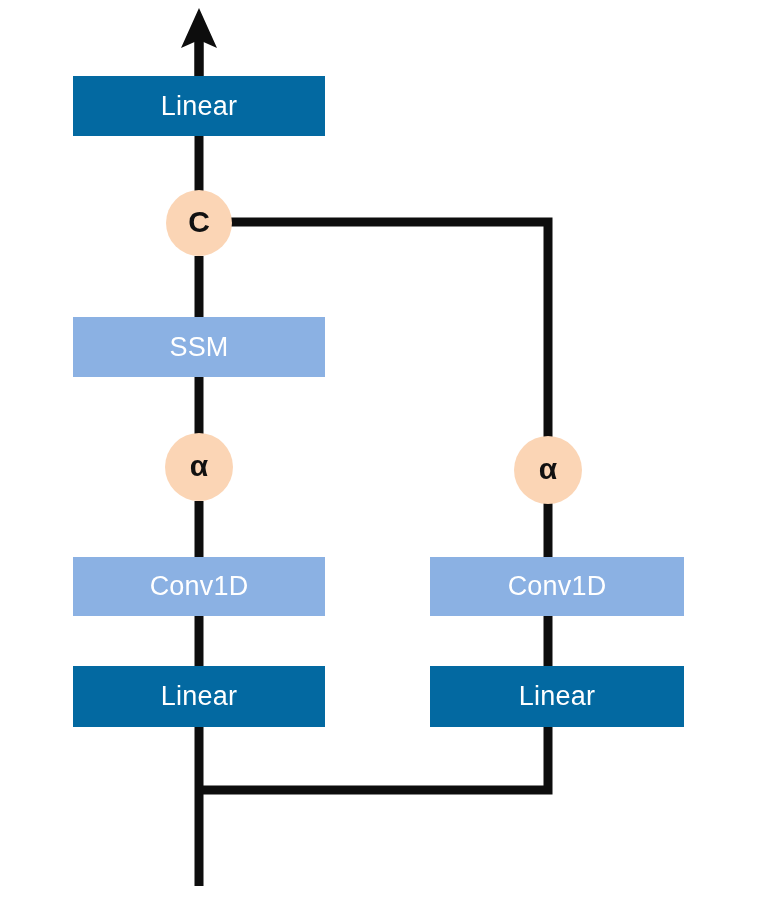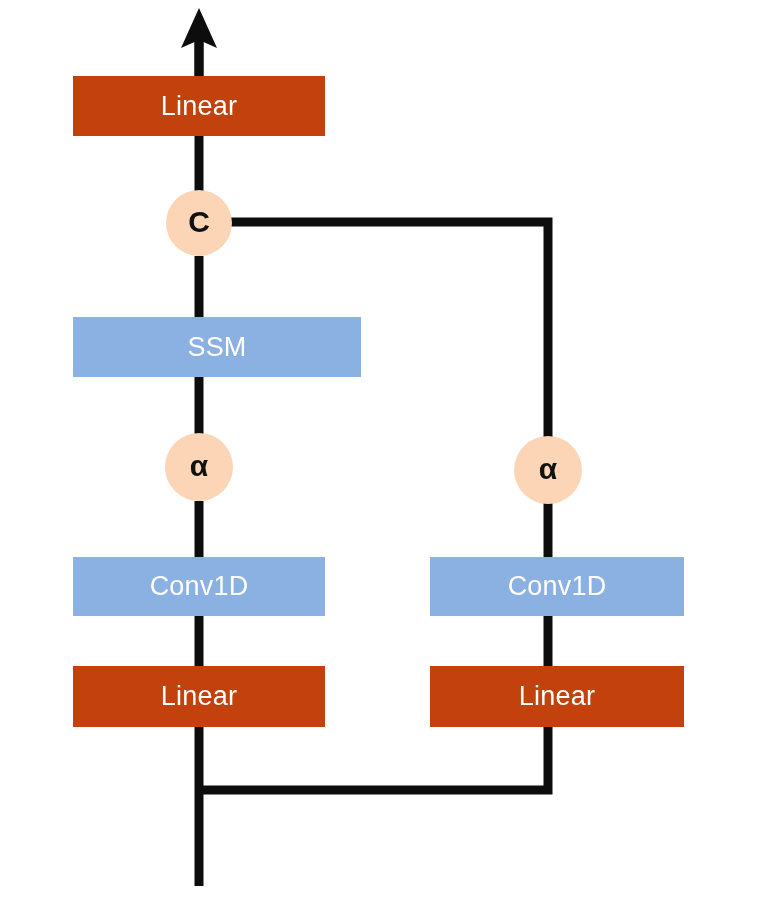--- a/index.html
+++ b/index.html
@@ -32,21 +32,21 @@
     justify-content: center;
     color: #ffffff;
     font-family: "Liberation Sans", sans-serif;
     font-size: 27px;
     font-weight: 400;
     letter-spacing: 0.2px;
     line-height: 1;
     box-sizing: border-box;
     user-select: none;
   }
-  .node-box.green { background: #c2410c; }
+  .node-box.green { background: #0369a1; }
   .node-box.blue  { background: #8BB1E3; }
 
   .node-circle {
     position: absolute;
     border-radius: 50%;
     background: #FBD5B5;
     display: flex;
     align-items: center;
     justify-content: center;
     color: #111111;
@@ -86,21 +86,21 @@
     <g>
       <line x1="199" y1="76" x2="199" y2="30" stroke="#0D0D0D" stroke-width="9"></line>
       <polygon points="199,8 217,48 199,40 181,48" fill="#0D0D0D"></polygon>
     </g>
   </svg>
 
   <div class="node-box green" style="left:73px; top:76px; width:252px; height:60px;">
     <span>Linear</span>
   </div>
 
-  <div class="node-box blue" style="left:73px; top:317px; width:288px; height:60px;">
+  <div class="node-box blue" style="left:73px; top:317px; width:252px; height:60px;">
     <span>SSM</span>
   </div>
 
   <div class="node-box blue" style="left:73px; top:557px; width:252px; height:59px;">
     <span>Conv1D</span>
   </div>
 
   <div class="node-box green" style="left:73px; top:666px; width:252px; height:61px;">
     <span>Linear</span>
   </div>

